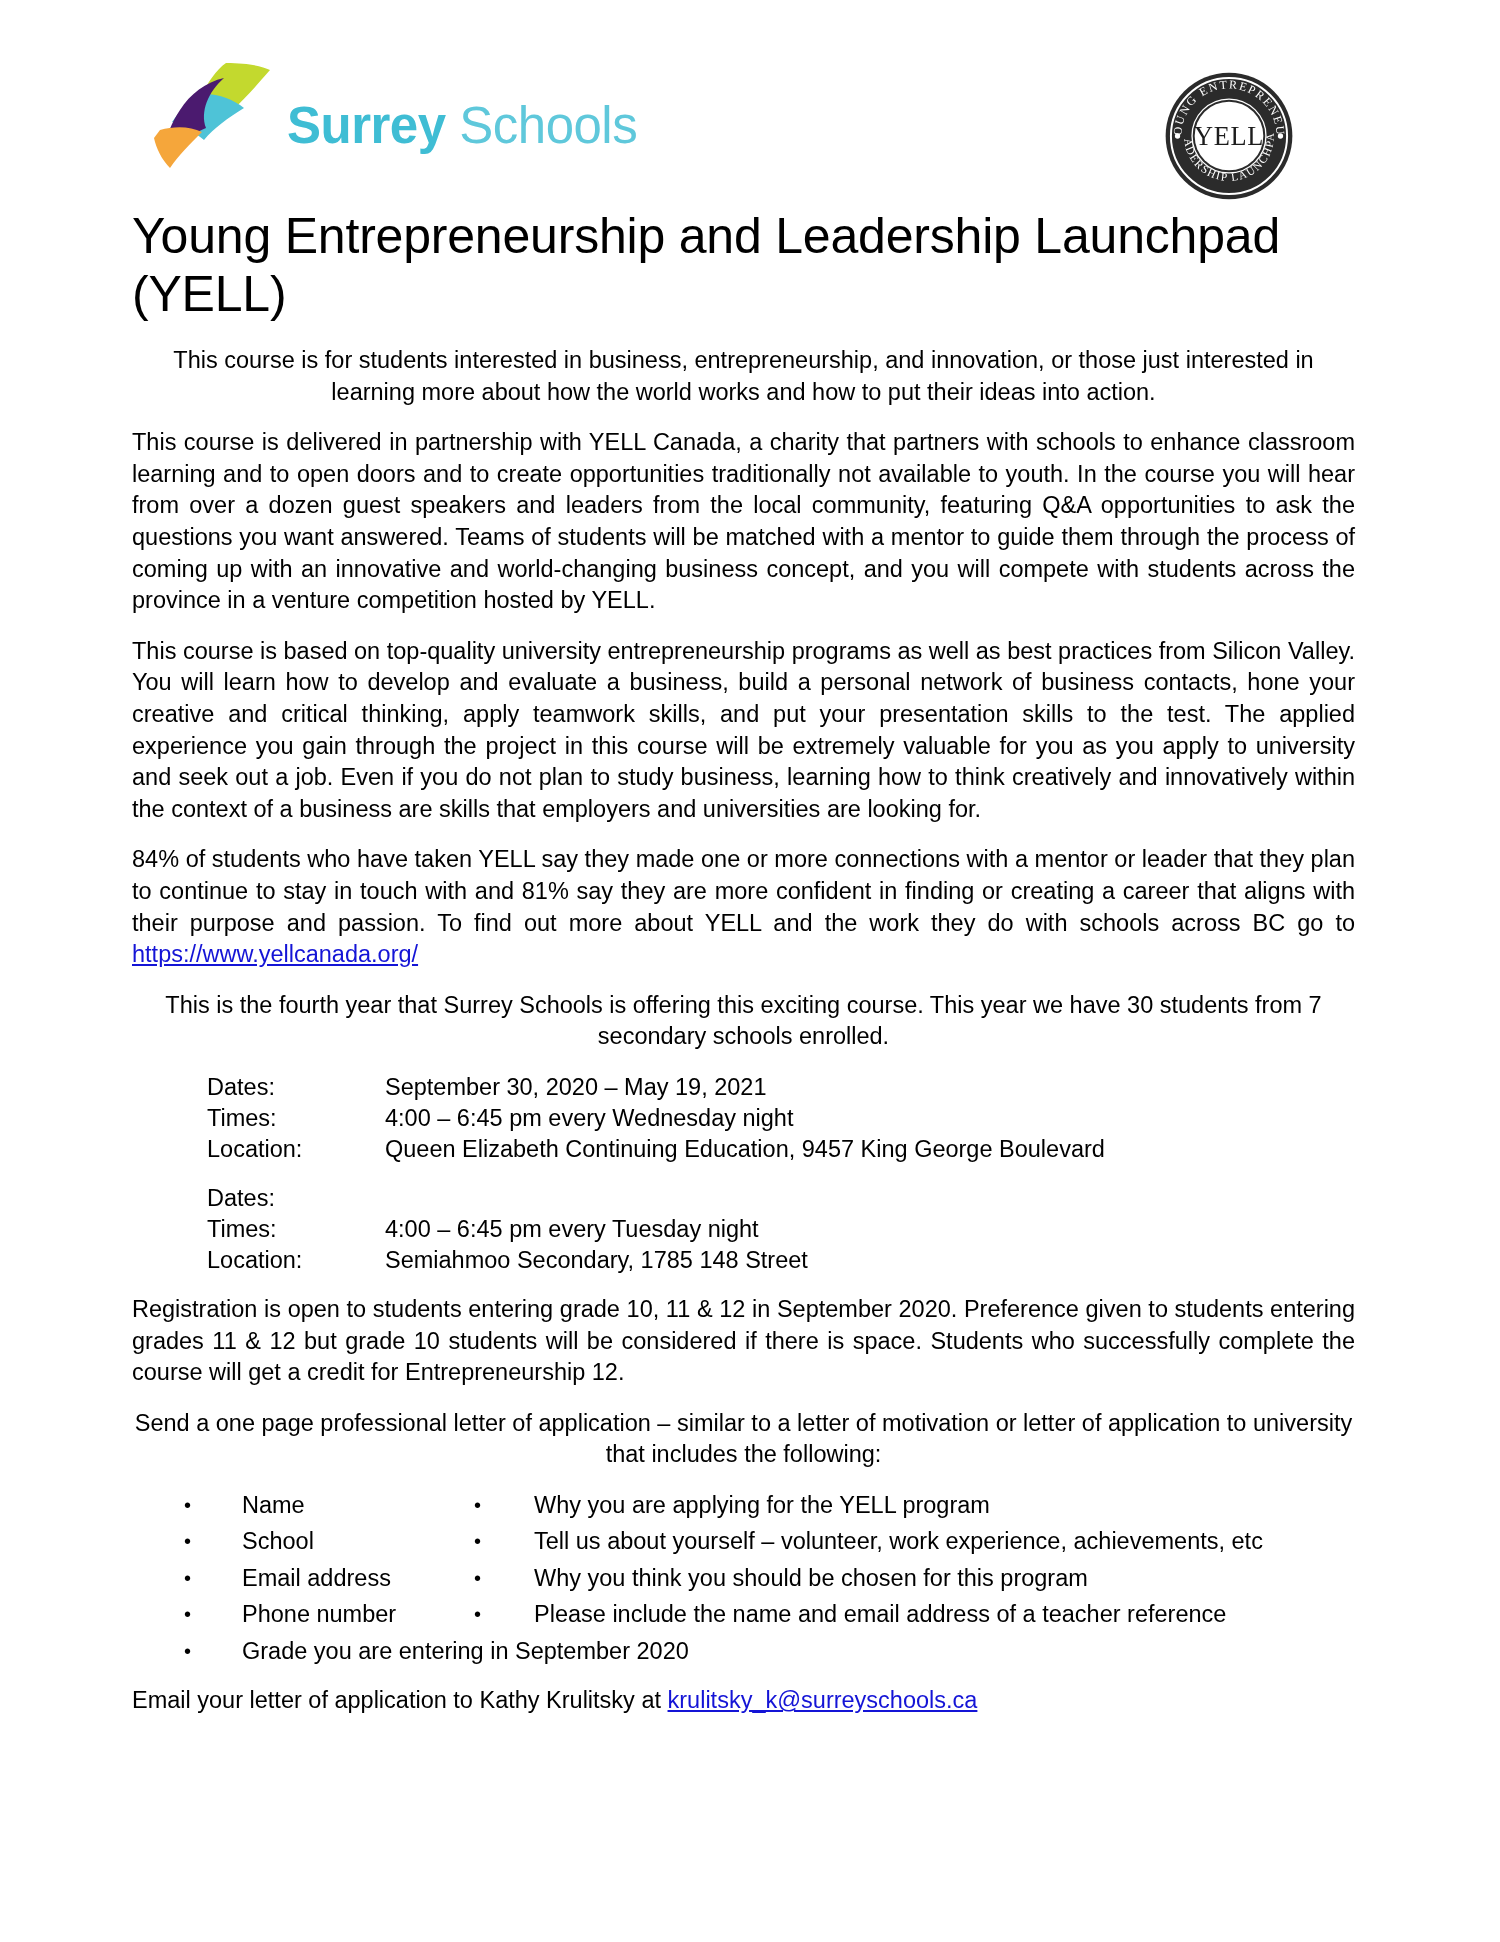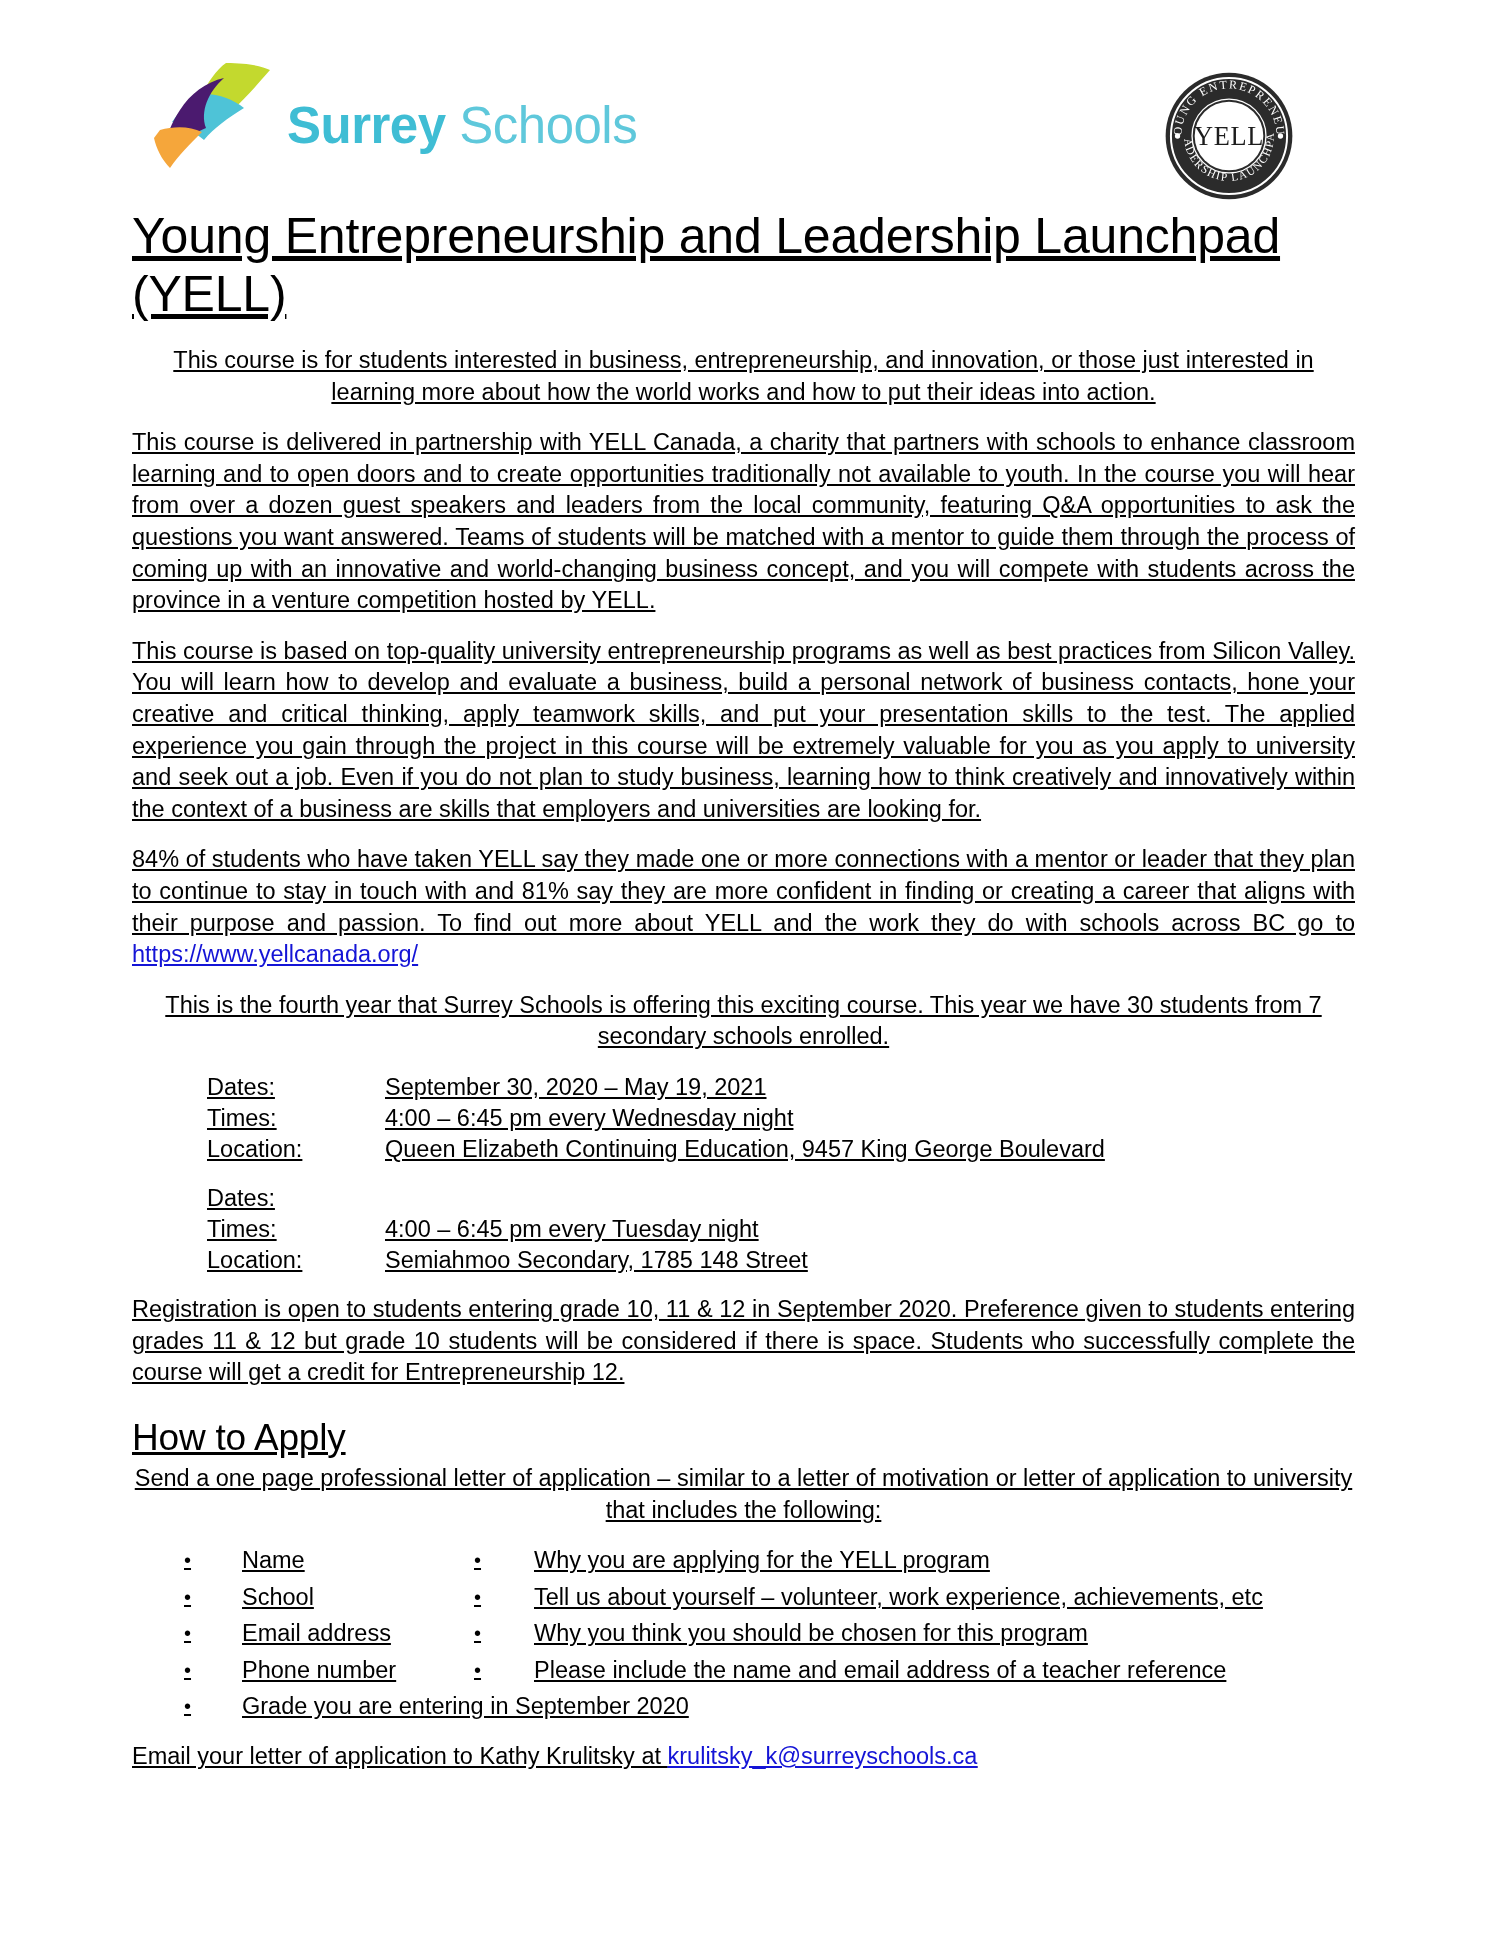--- a/index.html
+++ b/index.html
@@ -14,21 +14,20 @@
     color: #000000;
     position: relative;
     overflow: hidden;
   }
   .page {
     width: 1500px;
     height: 1942px;
     box-sizing: border-box;
     padding: 0 145px 8px 132px;
     position: relative;
-    text-decoration: underline;
   }
 
   
   .header {
     position: relative;
     height: 190px;
   }
   .logo-block {
     position: absolute;
     left: 20px;
@@ -232,21 +231,20 @@
       <div class="sched-value">4:00 – 6:45 pm every Tuesday night</div>
     </div>
     <div class="sched-row">
       <div class="sched-label">Location:</div>
       <div class="sched-value">Semiahmoo Secondary, 1785 148 Street</div>
     </div>
   </div>
 
   <p class="body">Registration is open to students entering grade 10, 11 &amp; 12 in September 2020.  Preference given to students entering grades 11 &amp; 12 but grade 10 students will be considered if there is space.  Students who successfully complete the course will get a credit for Entrepreneurship 12.</p>
 
-  <h2 class="section-title">How to Apply</h2>
 
   <p class="body ragged">Send a one page professional letter of application – similar to a letter of motivation or letter of application to university that includes the following:</p>
 
   <div class="bullets">
 
     <div class="bul-row">
       <div class="bul-col-a">
         <span class="dot">•</span>
         <span class="bul-text">Name</span>
       </div>

